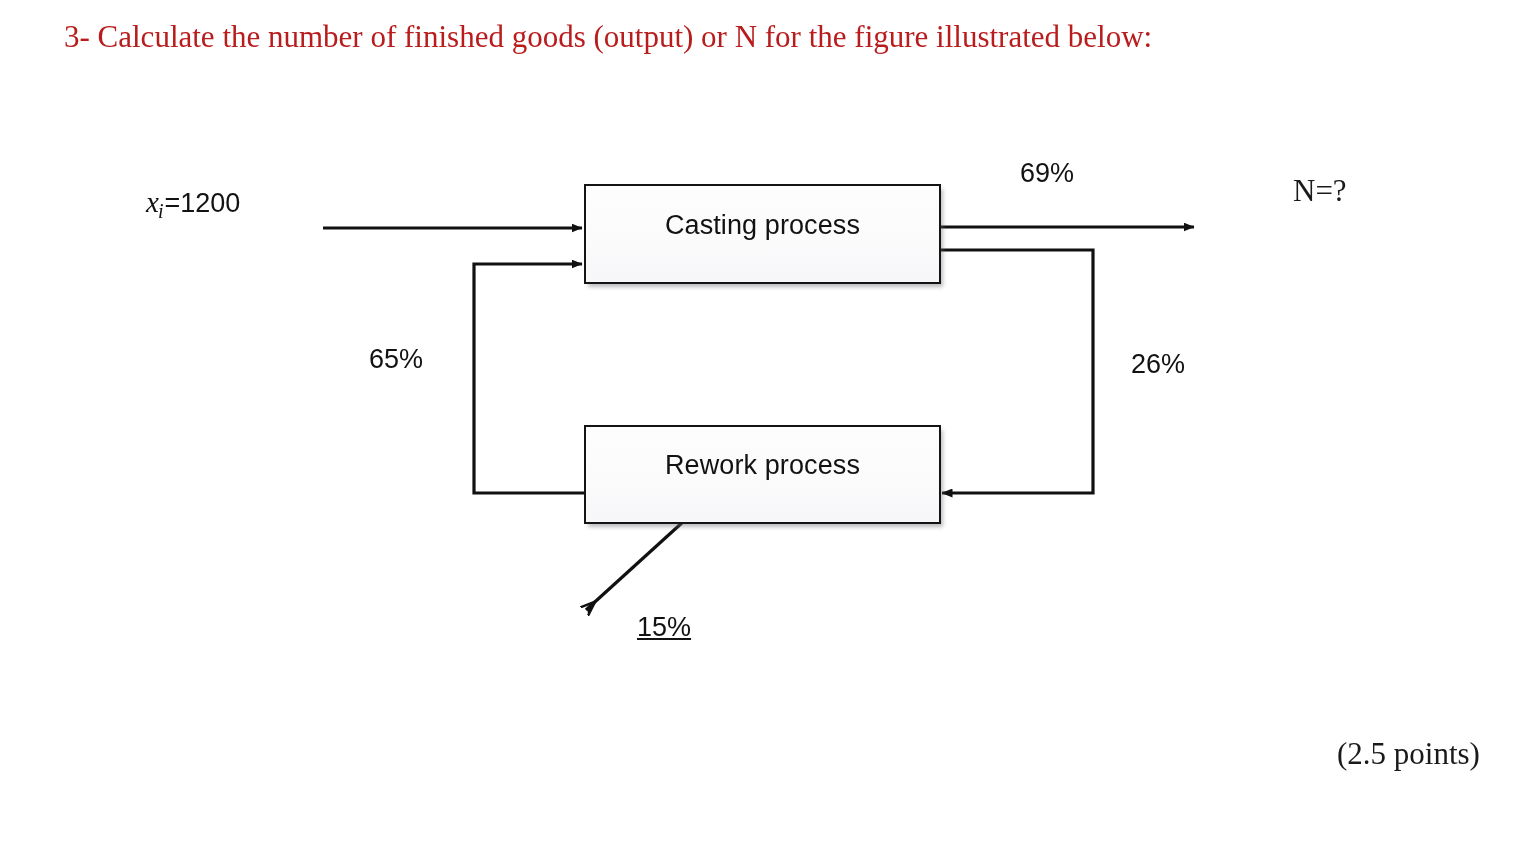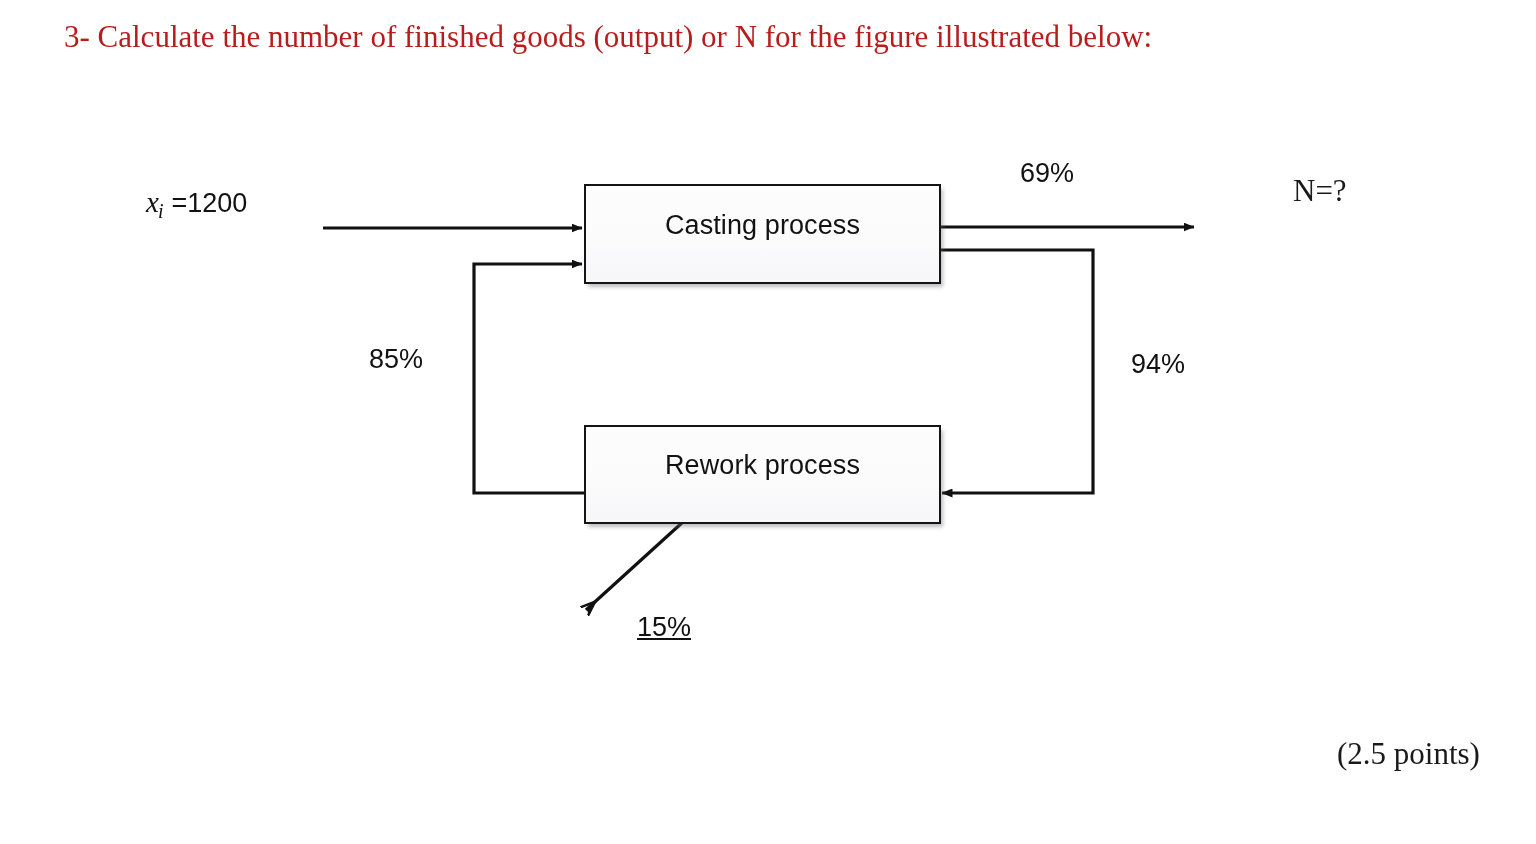--- a/index.html
+++ b/index.html
@@ -111,21 +111,21 @@
   #input-label .var-sub {
     font-style: italic;
     font-family: "Liberation Serif", serif;
     font-size: 20px;
     vertical-align: sub;
     margin-left: -1px;
   }
   #input-label .var-rest {
     font-family: "Liberation Sans", sans-serif;
     font-size: 27px;
-    margin-left: 8px;
+    margin-left: 1px;
   }
 
   
   #output-label {
     position: absolute;
     left: 1293px;
     top: 173px;
     font-family: "Liberation Serif", serif;
     font-size: 31px;
     line-height: 36px;
@@ -181,23 +181,23 @@
   <div class="process-box" id="casting-process-box">
     <span class="process-box-label">Casting process</span>
   </div>
 
   <div id="input-label">
     <span class="var-x">x</span><span class="var-sub">i</span><span class="var-rest">=1200</span>
   </div>
 
   <div class="flow-label" id="label-90">69%</div>
 
-  <div class="flow-label" id="label-10">94%</div>
-
-  <div class="flow-label" id="label-85">85%</div>
+  <div class="flow-label" id="label-10">26%</div>
+
+  <div class="flow-label" id="label-85">65%</div>
 
   <div class="flow-label" id="label-15">15%</div>
 
   <div id="output-label">N=?</div>
 
 </div>
 
 <div id="points-note">(2.5 points)</div>
 
 </body></html>

